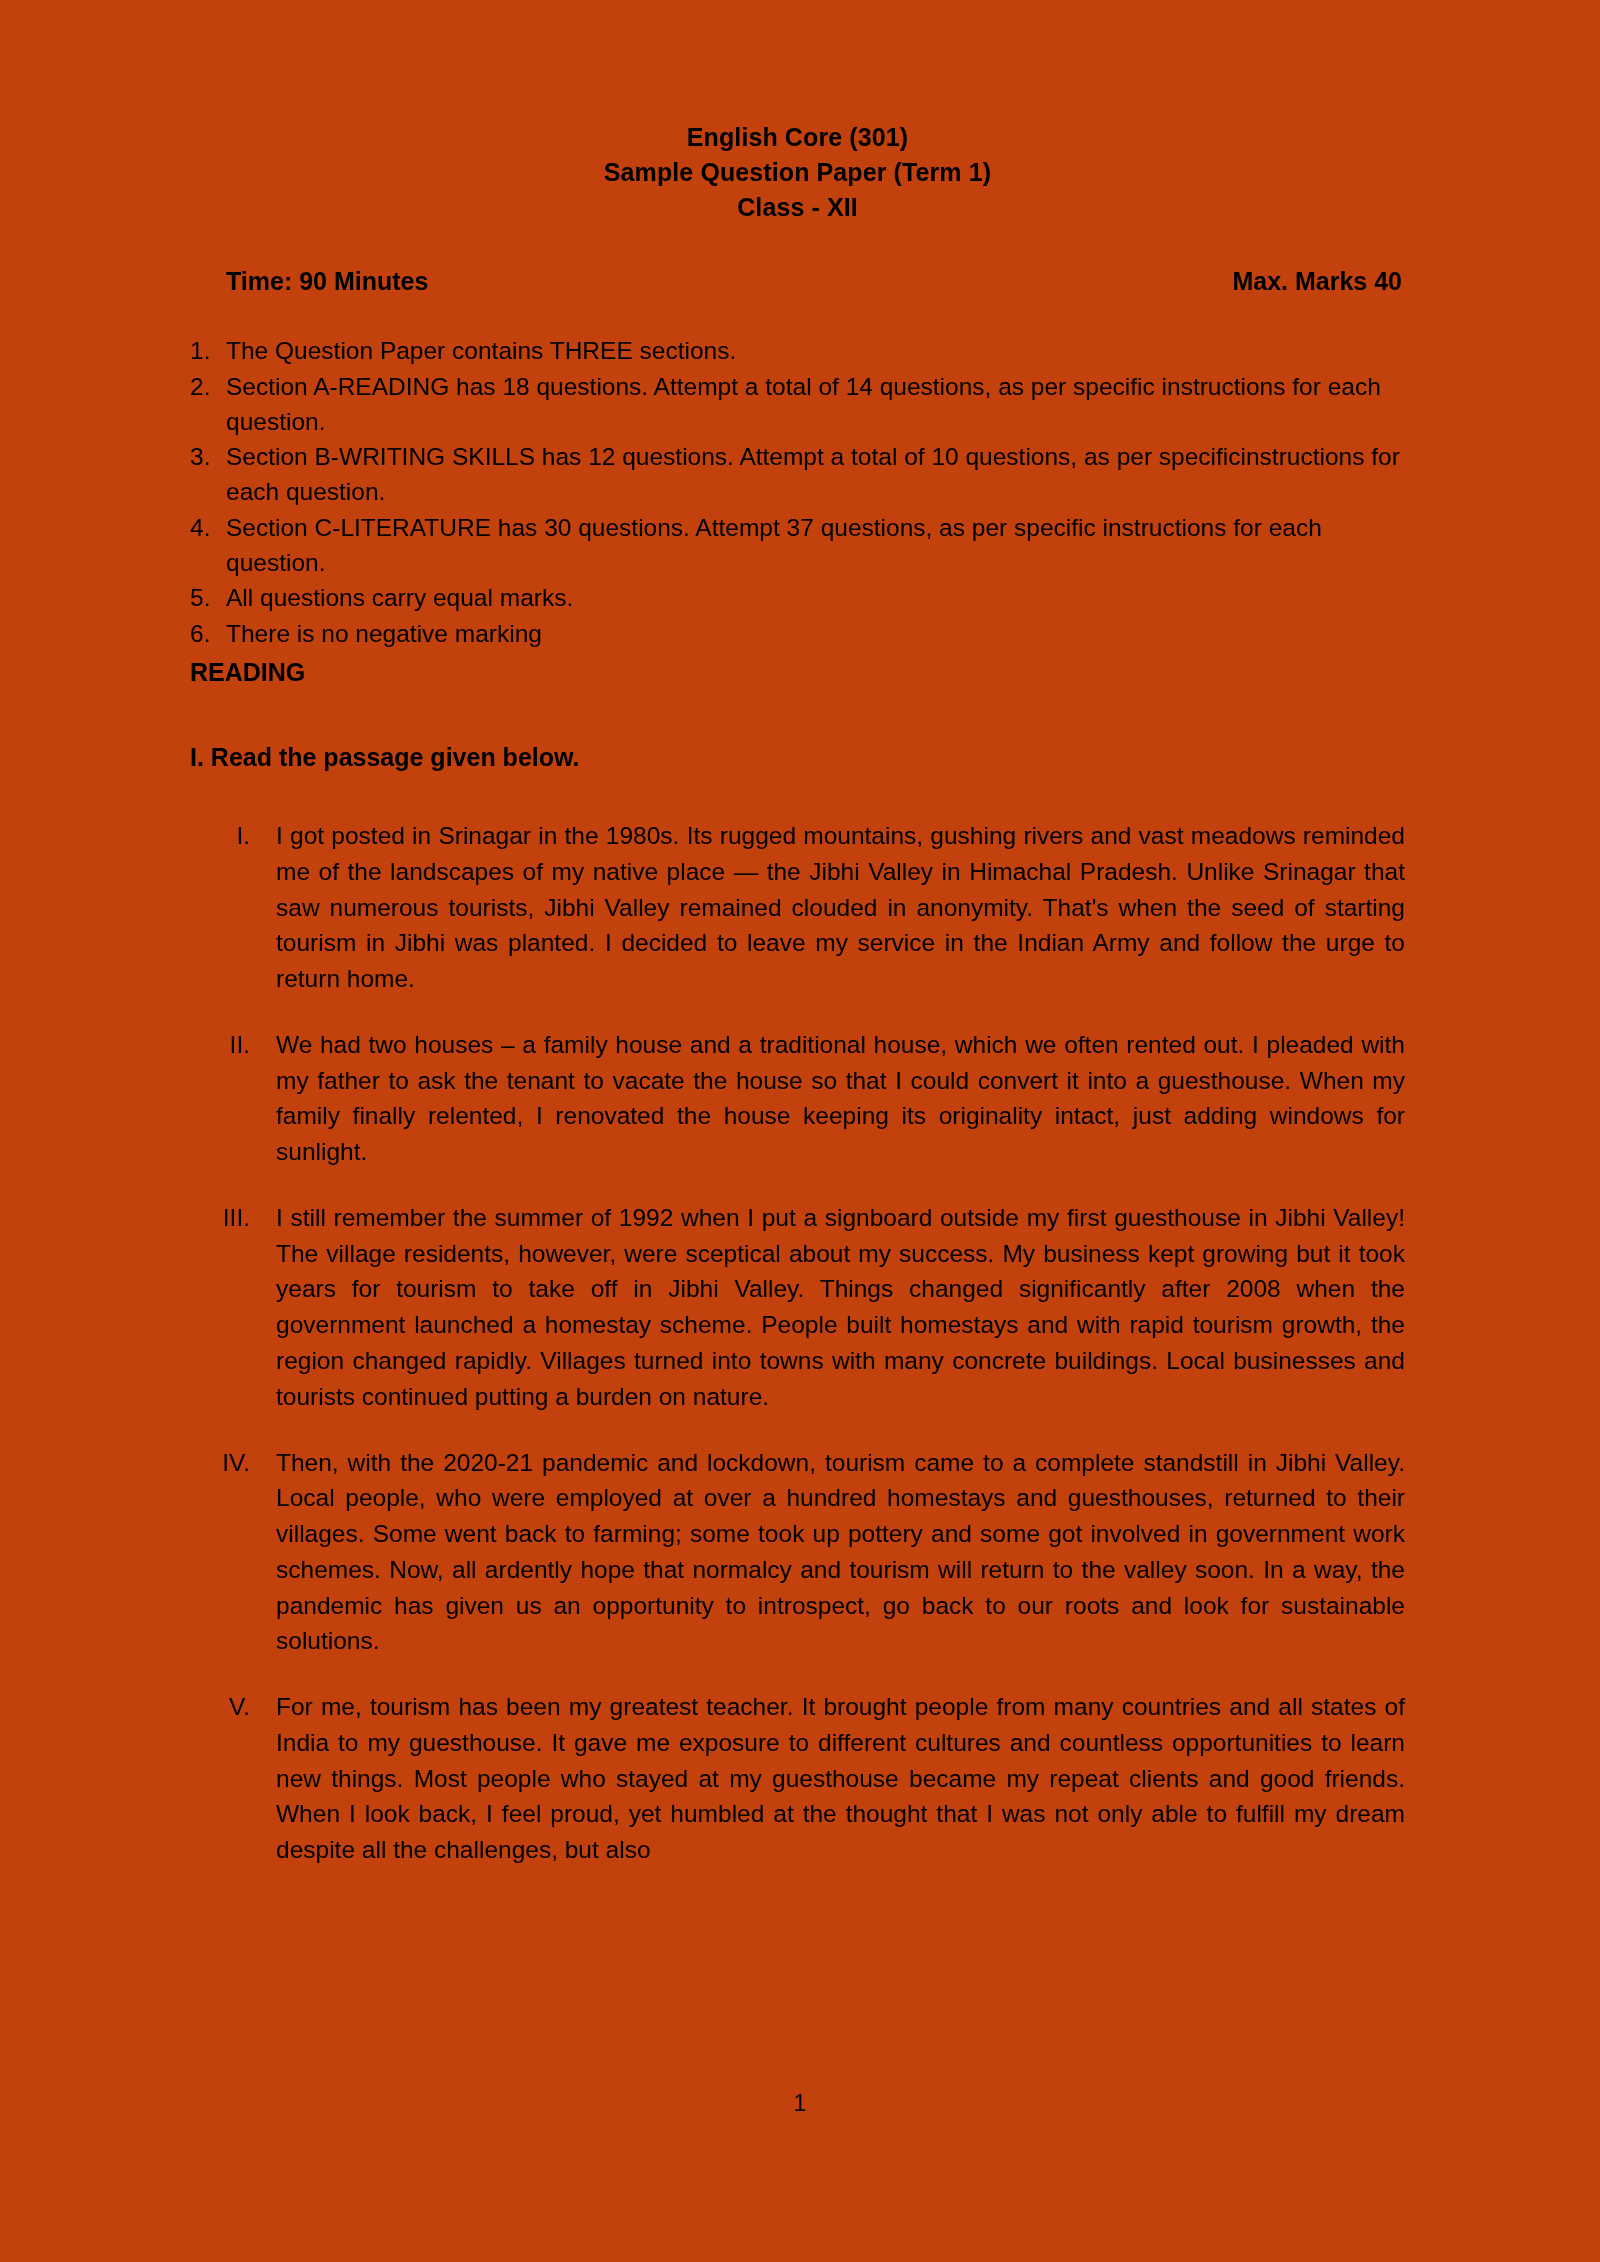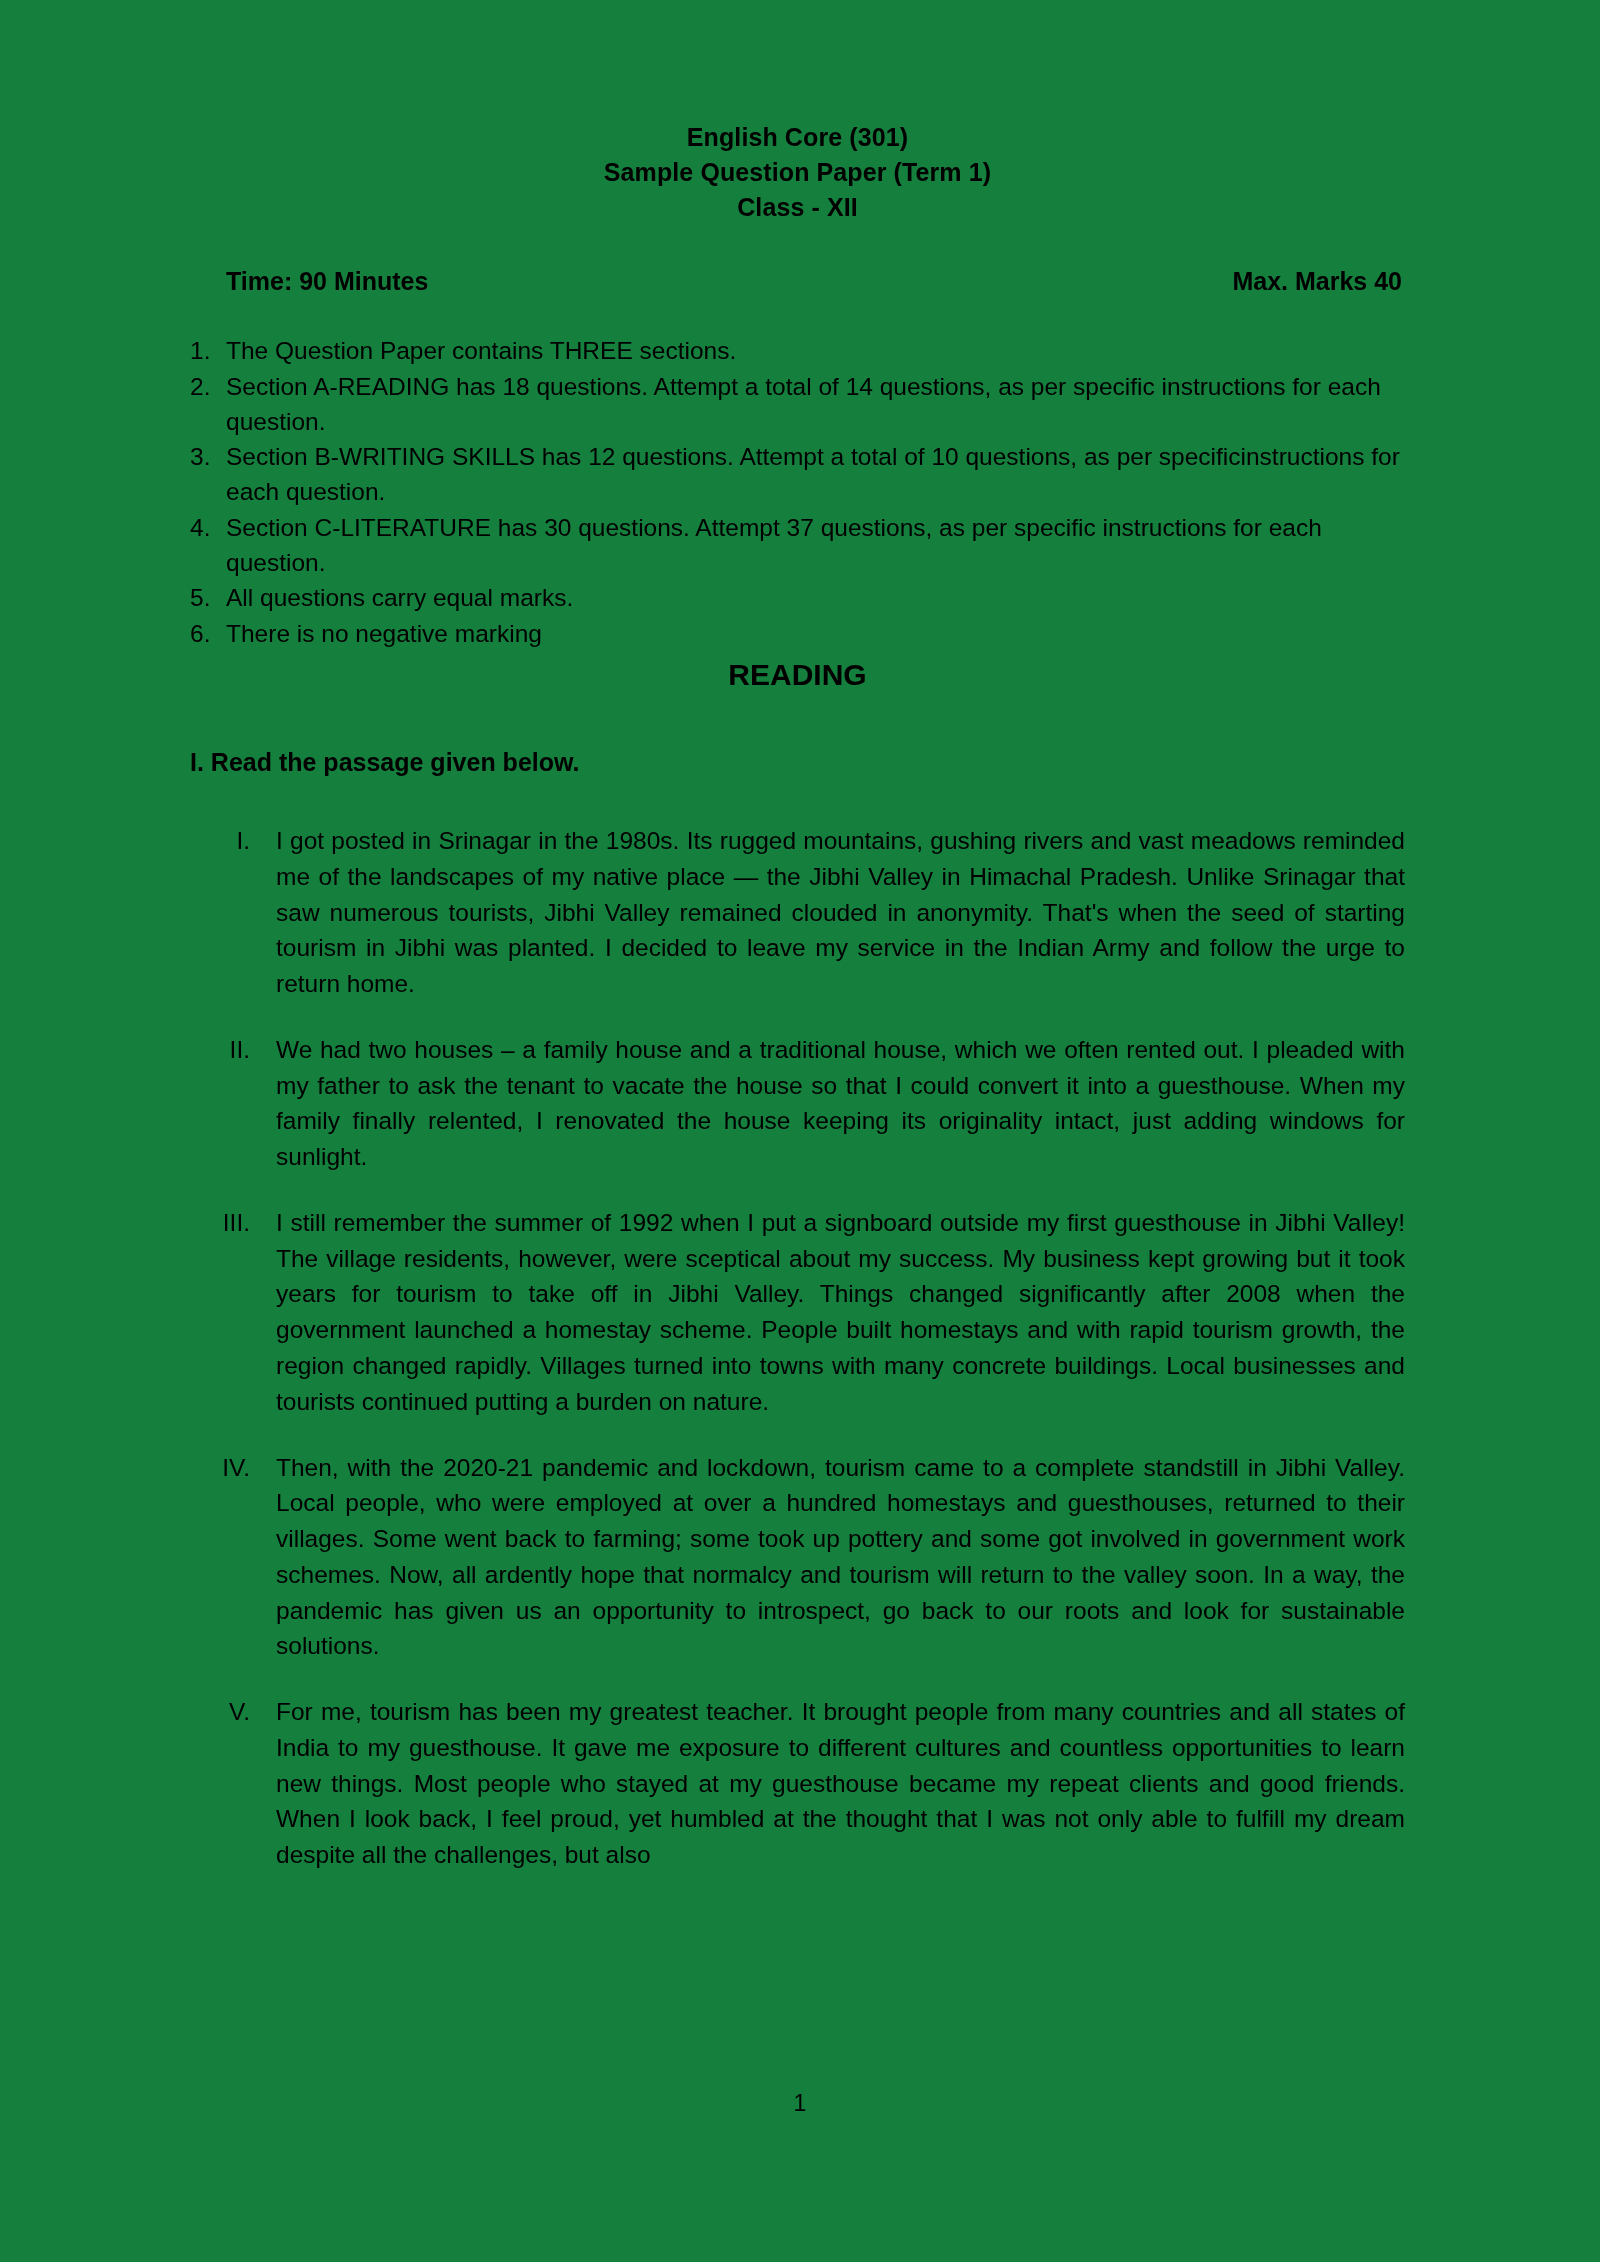--- a/index.html
+++ b/index.html
@@ -14,21 +14,21 @@
     color: #000000;
     position: relative;
     overflow: hidden;
   }
   .page {
     position: relative;
     width: 1600px;
     height: 2262px;
     box-sizing: border-box;
     padding: 0;
-    background: #15803d;
+    background: #c2410c;
   }
   .content {
     position: absolute;
     left: 190px;
     top: 120px;
     width: 1215px;
   }
 
   
   .title-block {
@@ -75,23 +75,22 @@
     width: 36px;
     text-align: left;
   }
   .inst-text {
     flex: 1 1 auto;
     text-align: left;
   }
 
   
   .section-heading {
-    text-align: center;
-    font-weight: bold;
-    font-size: 30px;
+    font-weight: bold;
+    font-size: 25px;
     margin-top: 6px;
   }
 
   
   .q-heading {
     font-weight: bold;
     font-size: 25px;
     margin-top: 56px;
   }
 

